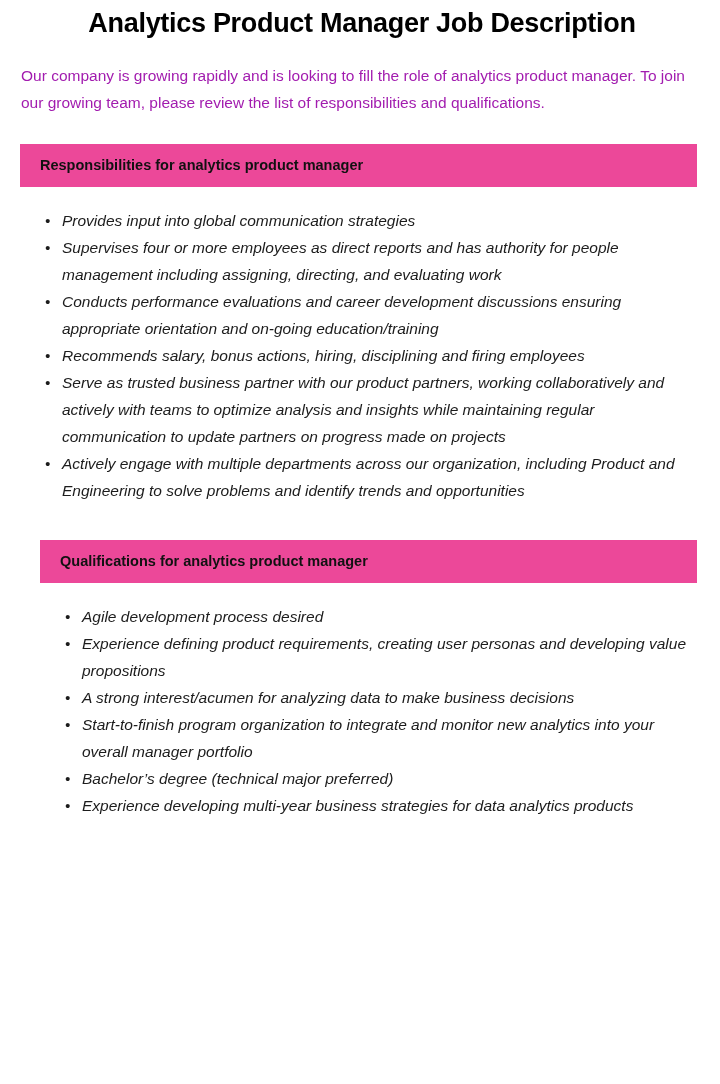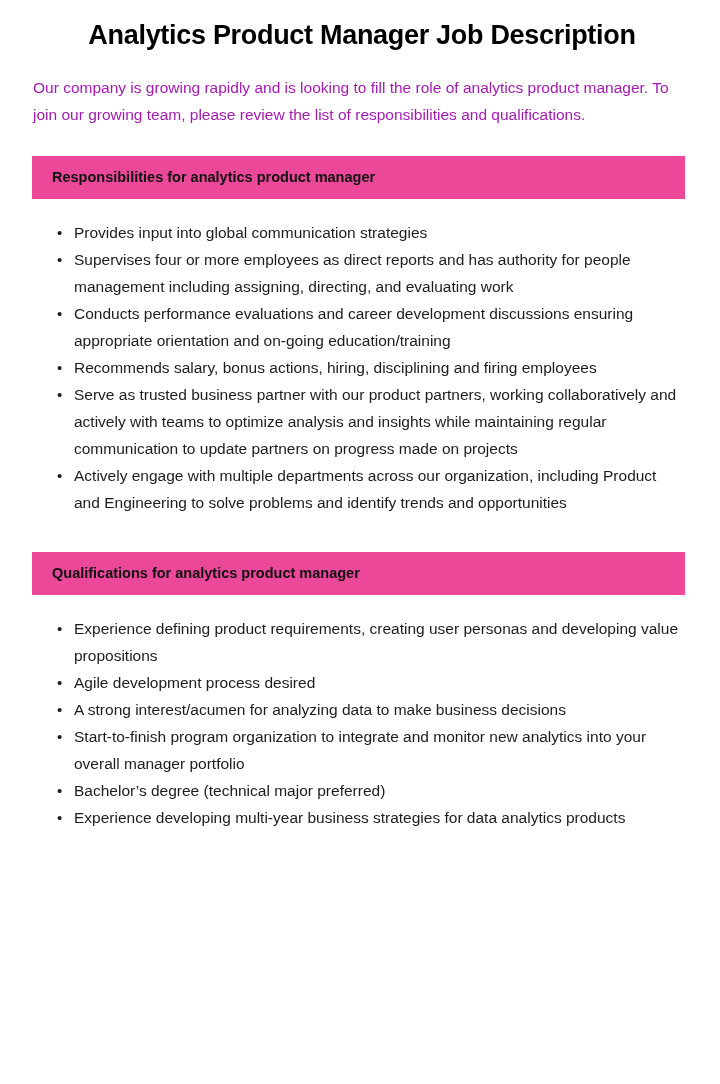--- a/index.html
+++ b/index.html
@@ -10,21 +10,21 @@
   body {
     width: 720px;
     height: 1084px;
     font-family: "Liberation Sans", sans-serif;
     color: #1a1a1a;
     overflow: hidden;
   }
   .page {
     width: 720px;
     box-sizing: border-box;
-    padding: 12px;
+    padding: 0;
   }
   .doc-title {
     font-size: 27px;
     font-weight: bold;
     line-height: 34px;
     letter-spacing: -0.3px;
     color: #000000;
     margin: 0;
     padding: 6px 22px 0 26px;
     text-align: center;
@@ -52,25 +52,27 @@
     font-weight: bold;
     line-height: 19px;
     color: #111111;
     display: block;
   }
   .sec-responsibilities {
     margin-top: 28px;
   }
   .sec-qualifications {
     margin-top: 36px;
+    margin-left: 20px;
   }
   ul.bullets {
     list-style: none;
     margin: 0;
     padding: 20px 22px 0 45px;
+    font-style: italic;
   }
   ul.bullets li {
     position: relative;
     font-size: 15.5px;
     line-height: 27px;
     color: #1c1c1c;
     padding-left: 17px;
     margin: 0;
   }
   ul.bullets li::before {
@@ -104,22 +106,22 @@
       <li>Serve as trusted business partner with our product partners, working collaboratively and actively with teams to optimize analysis and insights while maintaining regular communication to update partners on progress made on projects</li>
       <li>Actively engage with multiple departments across our organization, including Product and Engineering to solve problems and identify trends and opportunities</li>
     </ul>
   </div>
 
   <div class="section sec-qualifications">
     <div class="section-header">
       <span class="section-header-text">Qualifications for analytics product manager</span>
     </div>
     <ul class="bullets">
+      <li>Agile development process desired</li>
       <li>Experience defining product requirements, creating user personas and developing value propositions</li>
-      <li>Agile development process desired</li>
       <li>A strong interest/acumen for analyzing data to make business decisions</li>
       <li>Start-to-finish program organization to integrate and monitor new analytics into your overall manager portfolio</li>
       <li>Bachelor’s degree (technical major preferred)</li>
       <li>Experience developing multi-year business strategies for data analytics products</li>
     </ul>
   </div>
 
 </div>
 
 </body></html>

